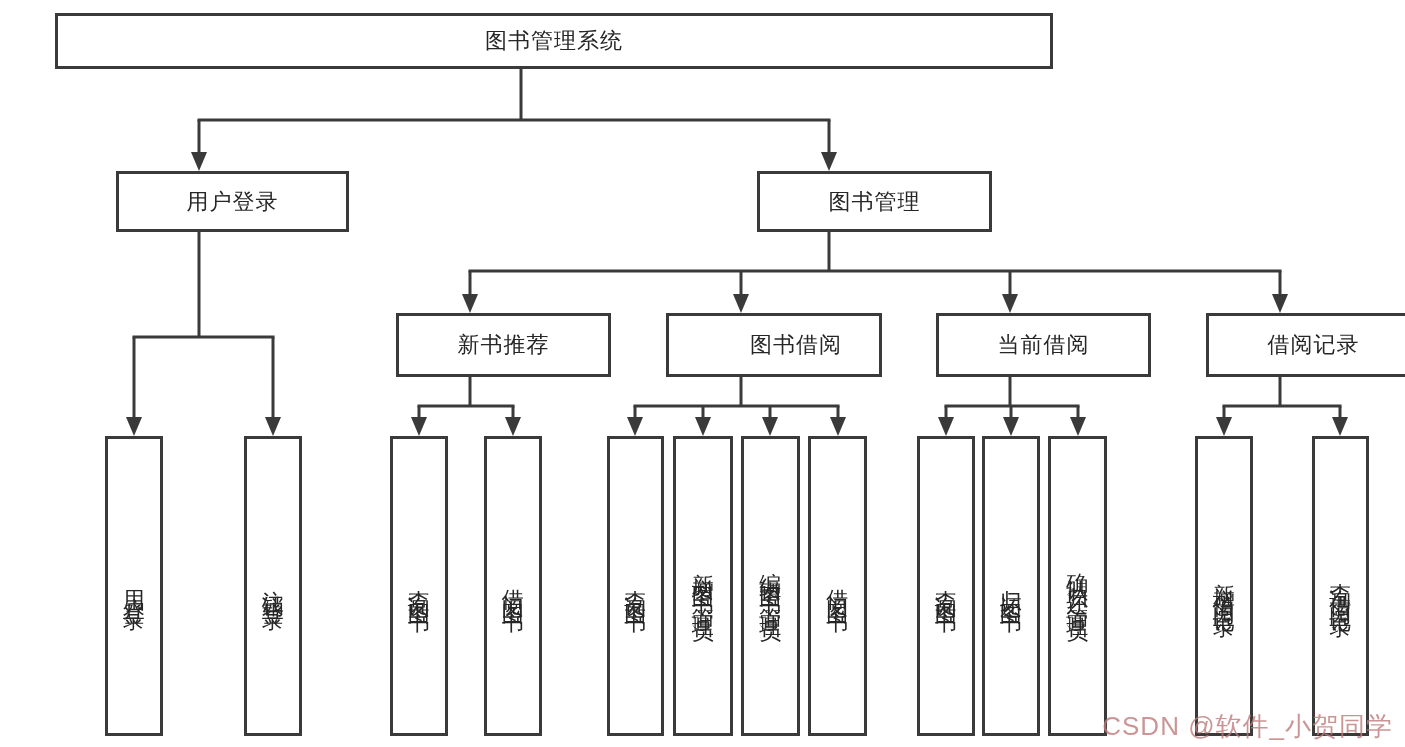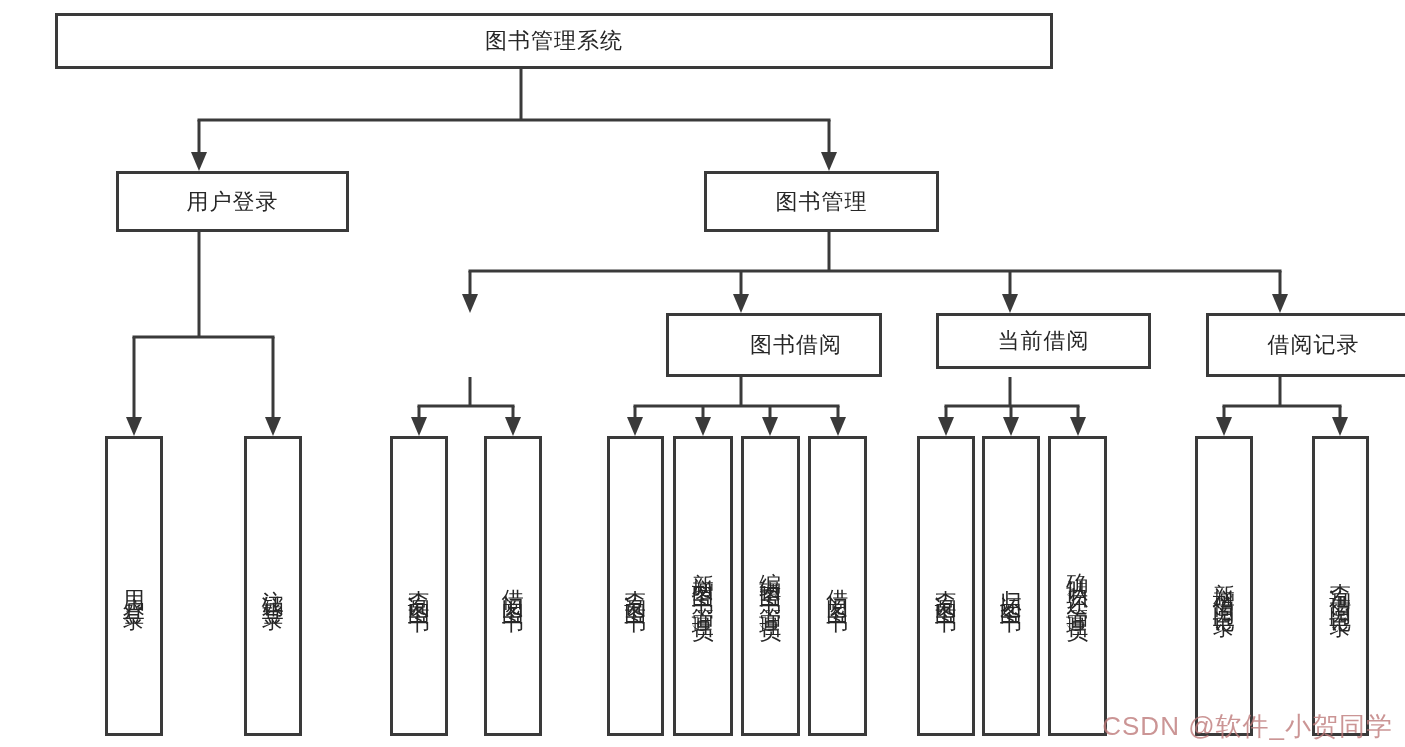--- a/index.html
+++ b/index.html
@@ -111,23 +111,24 @@
         <line x1="1222.5" y1="406" x2="1341.5" y2="406" stroke="#3a3a3a" stroke-width="3"></line>
         <line x1="1224" y1="406" x2="1224" y2="424" stroke="#3a3a3a" stroke-width="3"></line>
         <polygon points="1216,417 1232,417 1224,436" fill="#3a3a3a"></polygon>
         <line x1="1340" y1="406" x2="1340" y2="424" stroke="#3a3a3a" stroke-width="3"></line>
         <polygon points="1332,417 1348,417 1340,436" fill="#3a3a3a"></polygon>
       </g>
     </svg>
 
   <div class="node horizontal" style="left: 22px; top: 13px; width: 998px; height: 56px; border-color: rgb(58, 58, 58); color: rgb(38, 38, 38);">图书管理系统</div>
     <div class="node horizontal" style="left: 83px; top: 171px; width: 233px; height: 61px; border-color: rgb(58, 58, 58); color: rgb(38, 38, 38);">用户登录</div>
-    <div class="node horizontal" style="left: 671px; top: 171px; width: 235px; height: 61px; border-color: rgb(58, 58, 58); color: rgb(38, 38, 38);">图书管理</div>
+    <div class="node horizontal" style="left: 724px; top: 171px; width: 235px; height: 61px; border-color: rgb(58, 58, 58); color: rgb(38, 38, 38);">图书管理</div>
+    <div class="node horizontal" style="left: 363px; top: 313px; width: 215px; height: 64px; border-color: rgb(58, 58, 58); color: rgb(38, 38, 38);">新书推荐</div>
     <div class="node horizontal" style="left: 633px; top: 313px; width: 216px; height: 64px; border-color: rgb(58, 58, 58); color: rgb(38, 38, 38); padding-left: 44px;">图书借阅</div>
-    <div class="node horizontal" style="left: 903px; top: 313px; width: 215px; height: 56px; border-color: rgb(58, 58, 58); color: rgb(38, 38, 38);">当前借阅</div>
+    <div class="node horizontal" style="left: 903px; top: 313px; width: 215px; height: 64px; border-color: rgb(58, 58, 58); color: rgb(38, 38, 38);">当前借阅</div>
     <div class="node horizontal" style="left: 1173px; top: 313px; width: 215px; height: 64px; border-color: rgb(58, 58, 58); color: rgb(38, 38, 38);">借阅记录</div>
     <div class="node vertical" style="left: 105px; top: 436px; width: 58px; height: 300px; border-color: rgb(58, 58, 58); color: rgb(38, 38, 38);">用户登录</div>
     <div class="node vertical" style="left: 244px; top: 436px; width: 58px; height: 300px; border-color: rgb(58, 58, 58); color: rgb(38, 38, 38);">注销登录</div>
     <div class="node vertical" style="left: 390px; top: 436px; width: 58px; height: 300px; border-color: rgb(58, 58, 58); color: rgb(38, 38, 38);">查询图书</div>
     <div class="node vertical" style="left: 484px; top: 436px; width: 58px; height: 300px; border-color: rgb(58, 58, 58); color: rgb(38, 38, 38);">借阅图书</div>
     <div class="node vertical" style="left: 607px; top: 436px; width: 57px; height: 300px; border-color: rgb(58, 58, 58); color: rgb(38, 38, 38);">查询图书</div>
     <div class="node vertical" style="left: 673px; top: 436px; width: 60px; height: 300px; border-color: rgb(58, 58, 58); color: rgb(38, 38, 38);">新增图书（管理员）</div>
     <div class="node vertical" style="left: 741px; top: 436px; width: 59px; height: 300px; border-color: rgb(58, 58, 58); color: rgb(38, 38, 38);">编辑图书（管理员）</div>
     <div class="node vertical" style="left: 808px; top: 436px; width: 59px; height: 300px; border-color: rgb(58, 58, 58); color: rgb(38, 38, 38);">借阅图书</div>
     <div class="node vertical" style="left: 917px; top: 436px; width: 58px; height: 300px; border-color: rgb(58, 58, 58); color: rgb(38, 38, 38);">查询图书</div>

